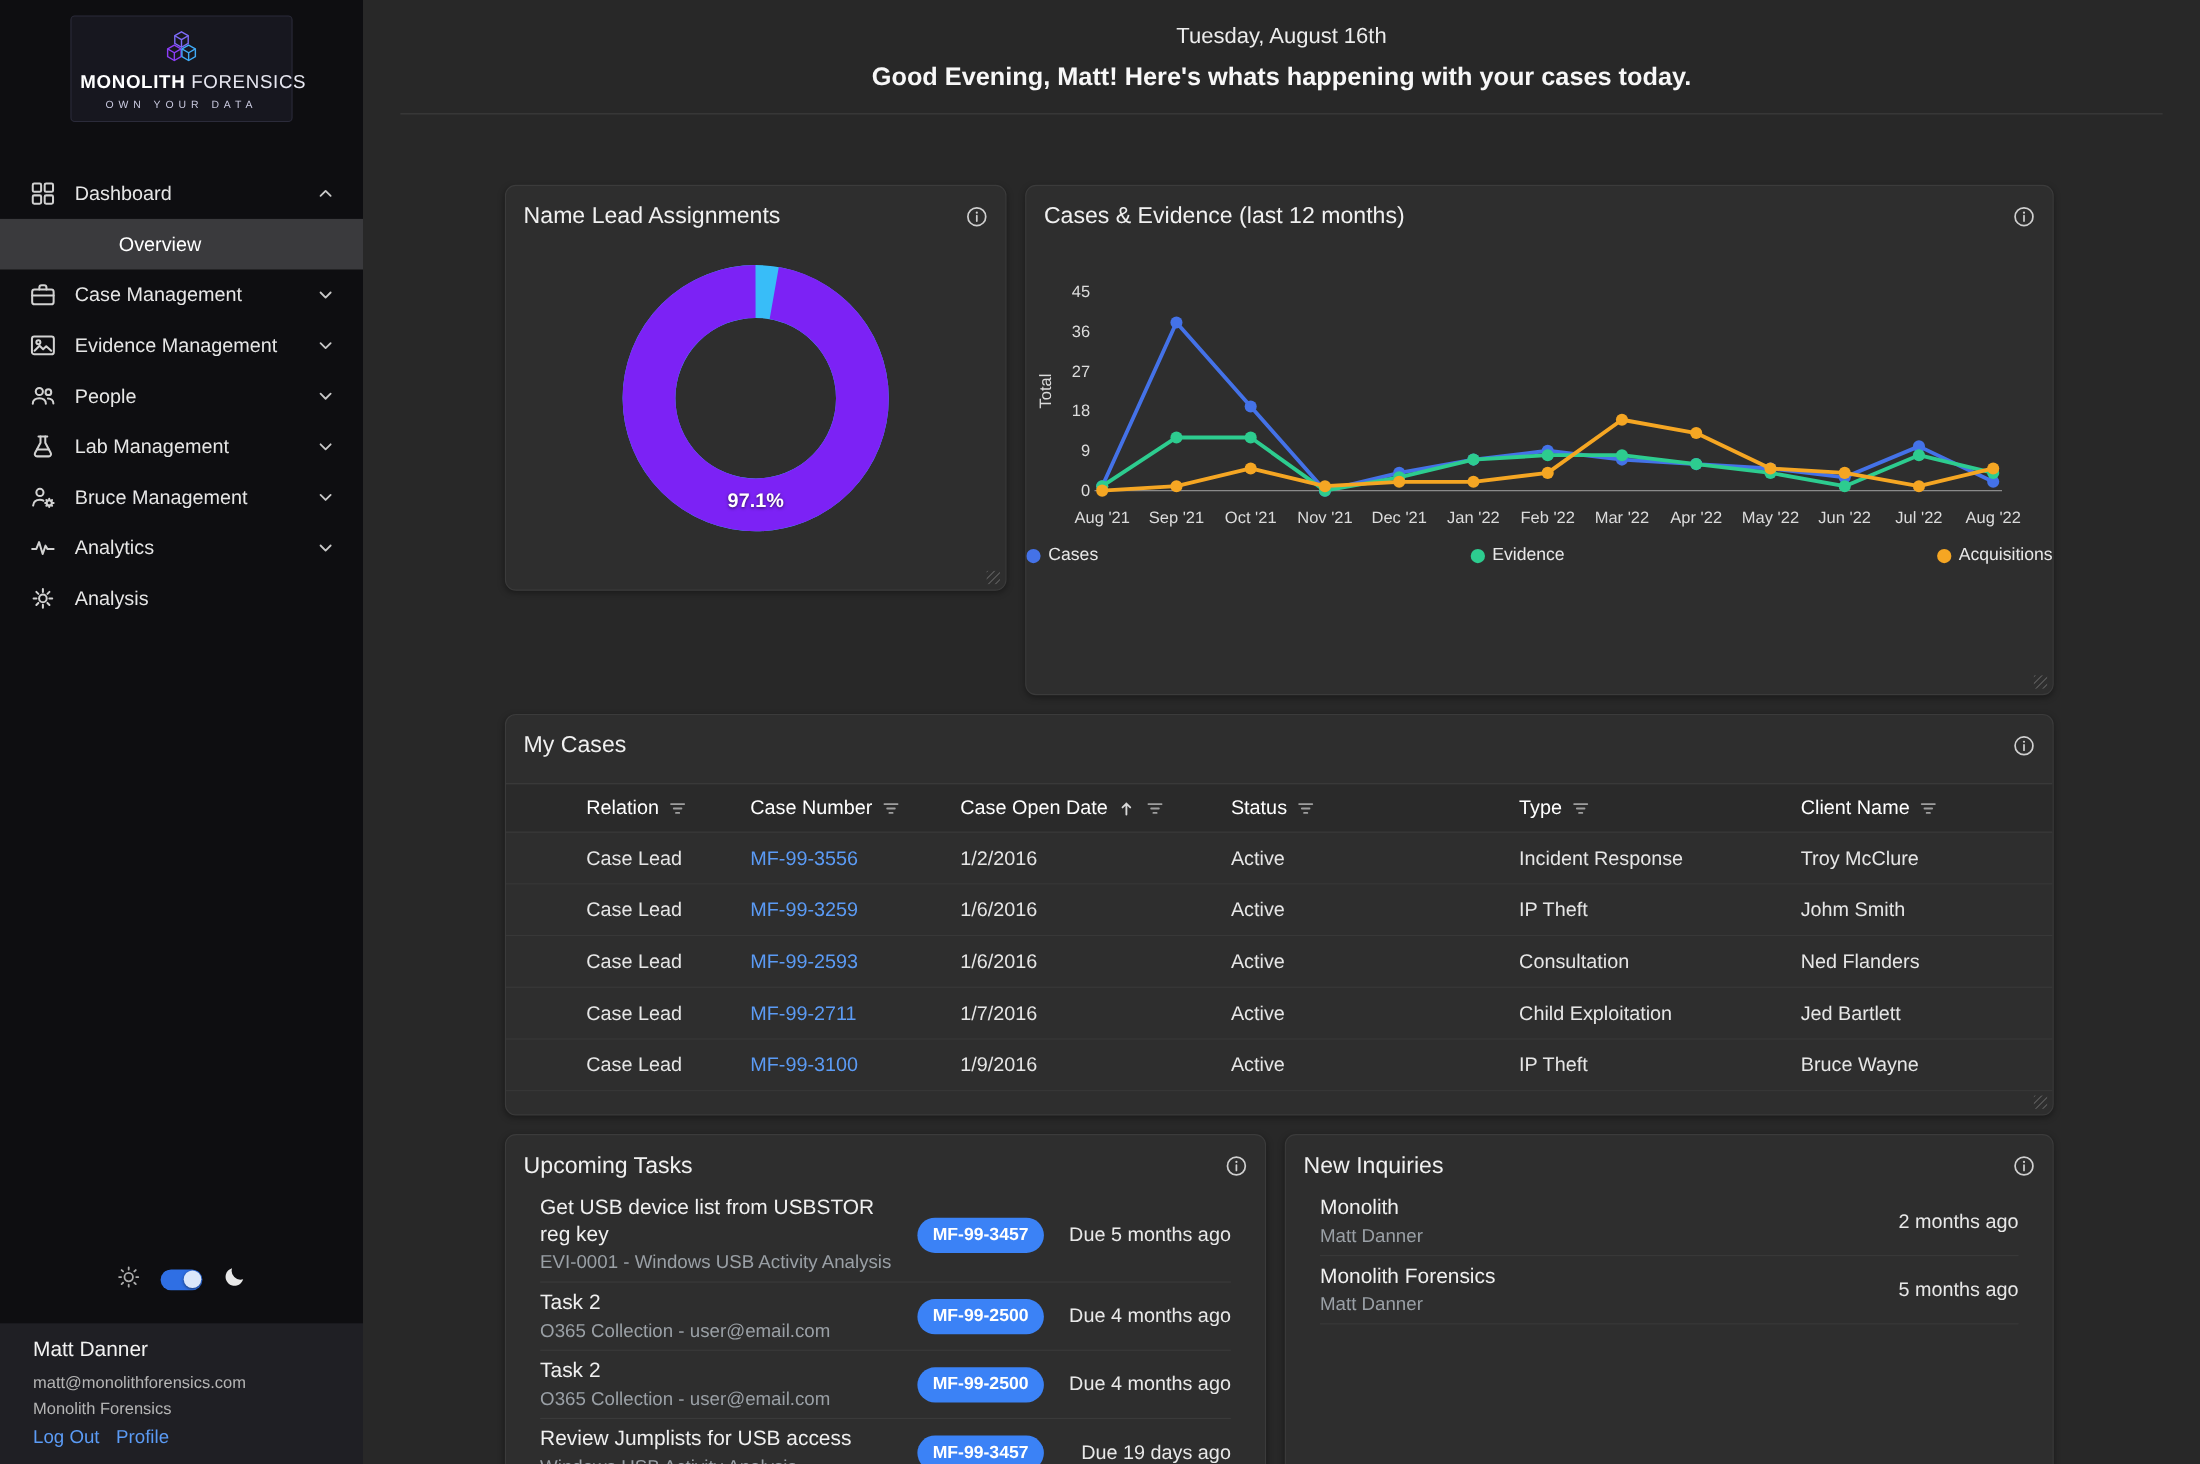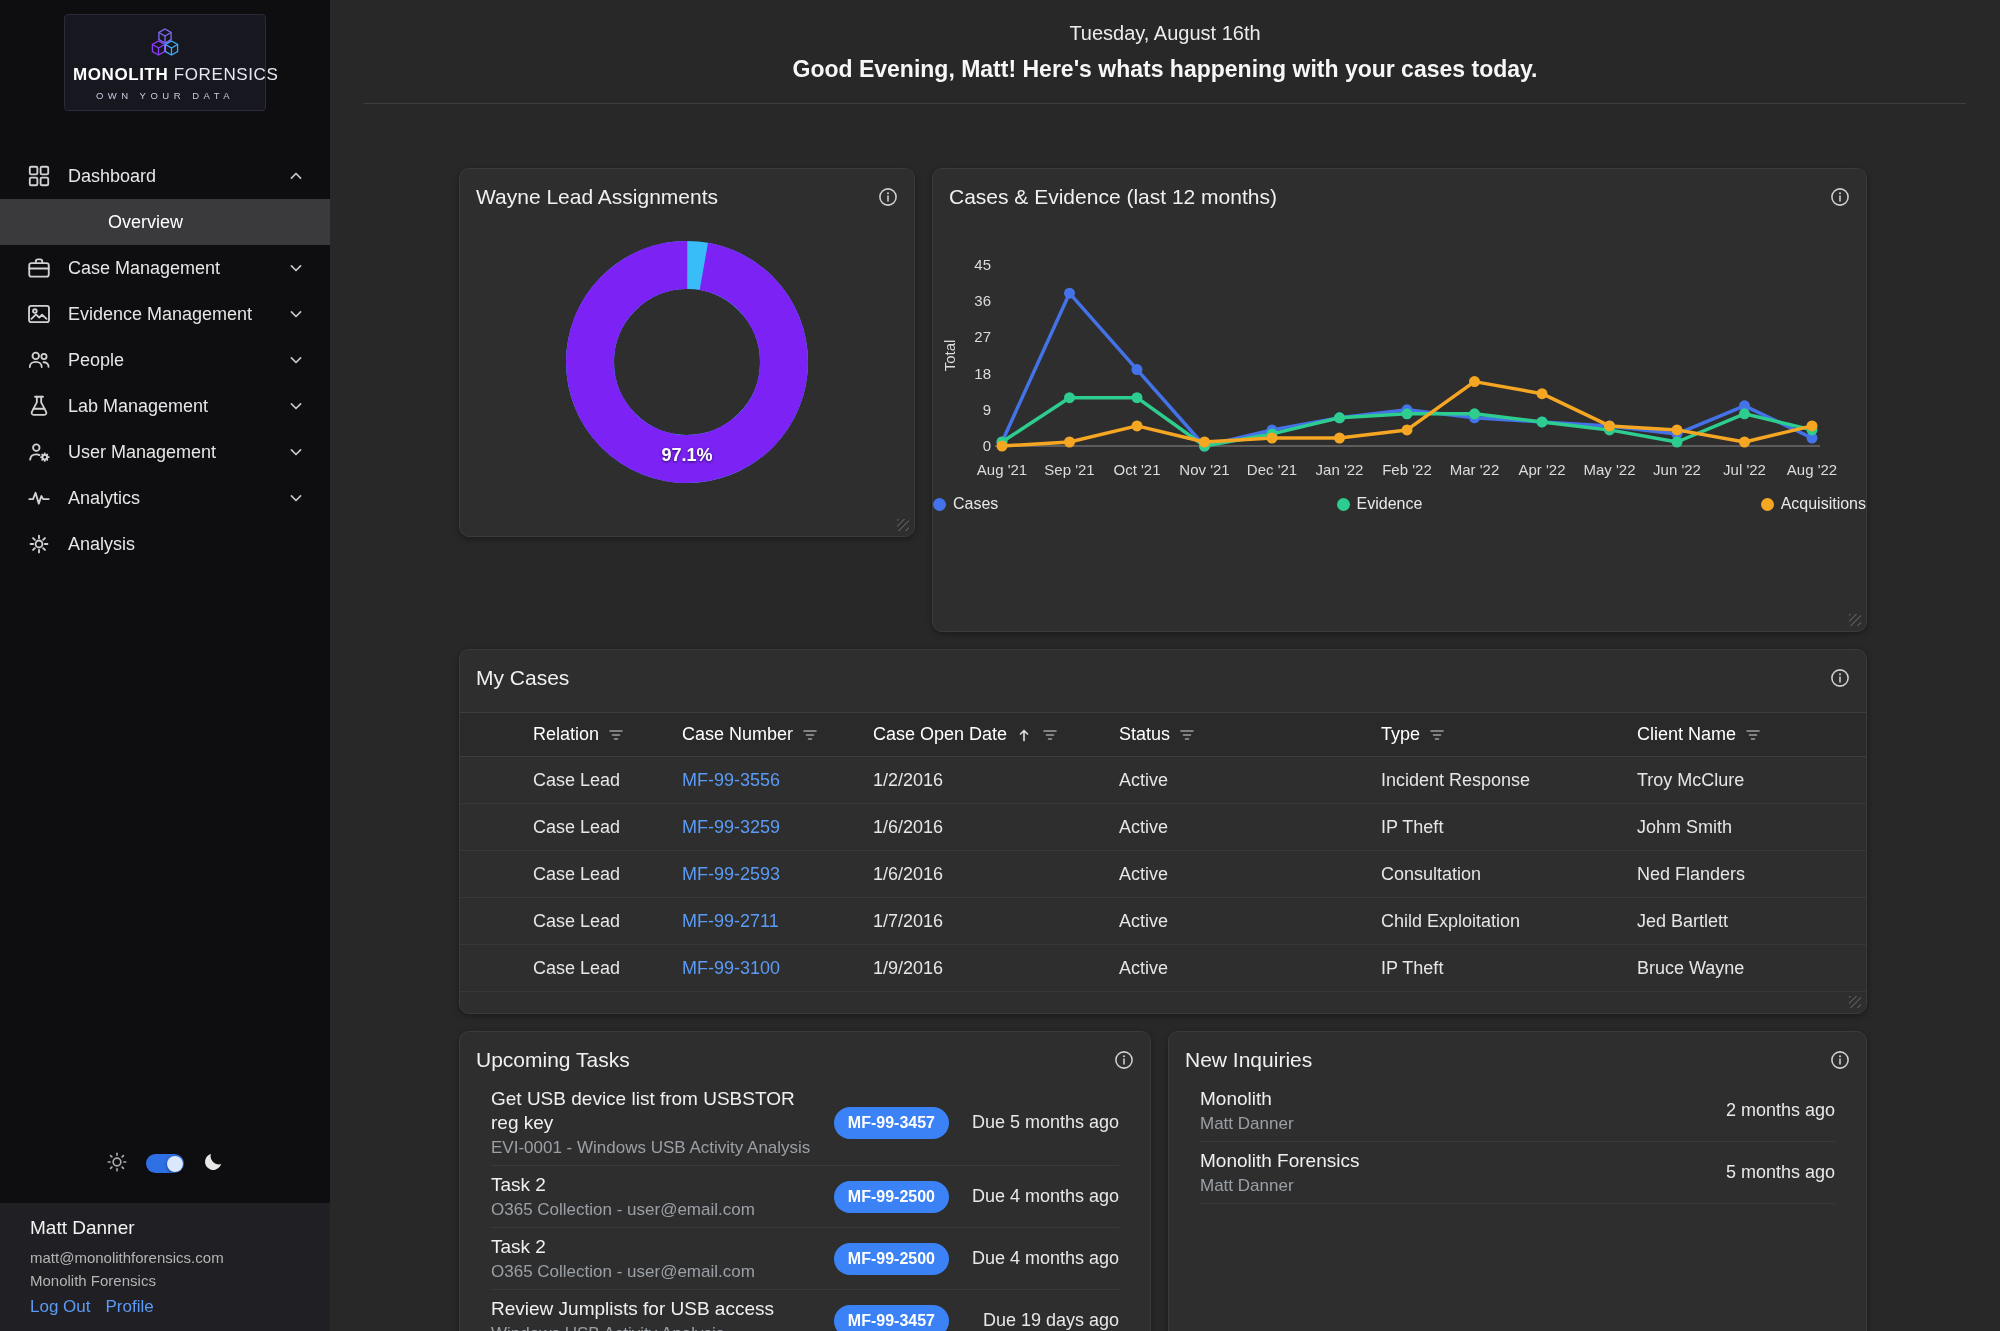--- a/index.html
+++ b/index.html
@@ -198,21 +198,21 @@
       </div>
       <div class="nav-item">
         <span class="nicon">
             <svg width="26" height="26" viewBox="0 0 24 24" class="icon-stroke">
               <circle cx="9.5" cy="8" r="3"></circle>
               <path d="M3.8 19c.3-3 2.6-4.8 5.7-4.8 1.1 0 2.1.2 2.9.7"></path>
               <circle cx="17.3" cy="16.8" r="2.2"></circle>
               <path d="M17.3 13.4v1.2M17.3 19v1.2M13.9 16.8h1.2M19.8 16.8h1.2M14.9 14.4l.9.9M18.8 18.3l.9.9M14.9 19.2l.9-.9M18.8 15.3l.9-.9"></path>
             </svg>
           </span>
-        <span class="nlabel">User Management</span>
+        <span class="nlabel">Bruce Management</span>
         <span class="chev">
             <svg width="20" height="20" viewBox="0 0 24 24" fill="none" stroke="currentColor" stroke-width="2" stroke-linecap="round" stroke-linejoin="round">
               <path d="M6.5 9.5 L12 15 L17.5 9.5"></path>
             </svg>
           </span>
       </div>
       <div class="nav-item">
         <span class="nicon">
             <svg width="26" height="26" viewBox="0 0 24 24" class="icon-stroke">
               <path d="M3 13h3.5l2.3-5.8 3 10 2.4-7 1.6 2.8H21"></path>
@@ -265,21 +265,21 @@
       <div class="hdr-date">Tuesday, August 16th</div>
       <div class="hdr-greeting">Good Evening, Matt! Here's whats happening with your cases today.</div>
       <div class="header-divider"></div>
     </div>
 
     <div class="content">
 
       <div class="row">
         <section class="card donut-card">
           <div class="card-header">
-            <span class="card-title">Wayne Lead Assignments</span>
+            <span class="card-title">Name Lead Assignments</span>
             <span class="info-btn"><svg width="20" height="20" viewBox="0 0 18 18" fill="none" stroke="#cfcfcf" stroke-width="1.4">
                   <circle cx="9" cy="9" r="7.3"></circle>
                   <path d="M9 8.2v4.4" stroke-linecap="round"></path>
                   <circle cx="9" cy="5.7" r="0.9" fill="#cfcfcf" stroke="none"></circle>
                 </svg></span>
           </div>
           <div class="donut-wrap">
             <svg width="260" height="260" viewBox="0 0 260 260">
                 <circle cx="130" cy="130" r="97" fill="none" stroke="#38bdf8" stroke-width="48"></circle>
                 <circle cx="130" cy="130" r="97" fill="none" stroke="#7c22f5" stroke-width="48" stroke-dasharray="591.79 609.47" transform="rotate(-80 130 130)"></circle>

